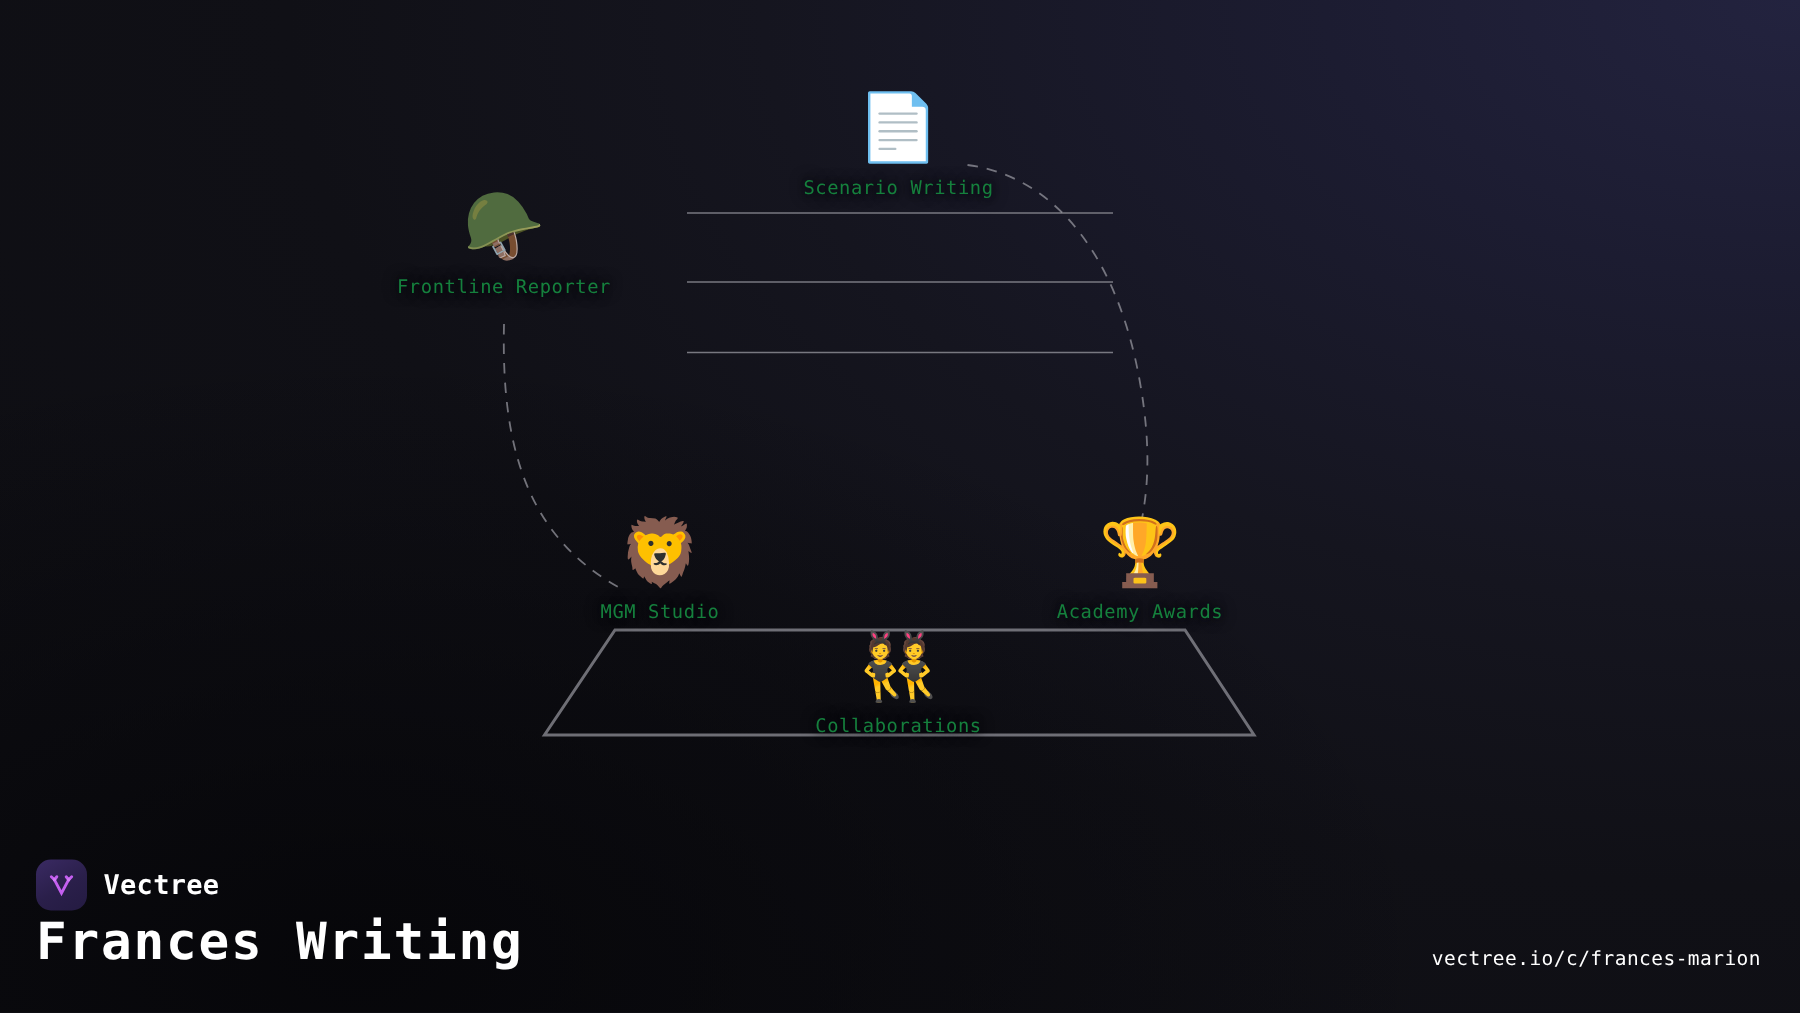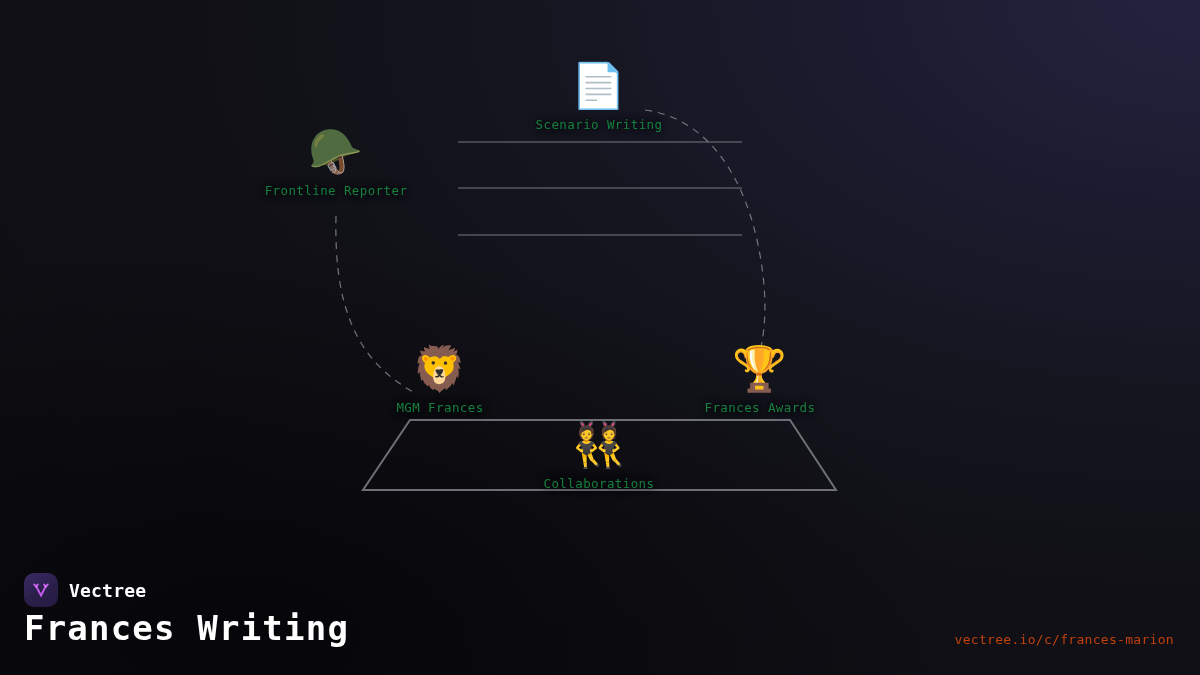--- a/index.html
+++ b/index.html
@@ -102,21 +102,21 @@
     font-size: 34px;
     font-weight: bold;
     color: #ffffff;
     letter-spacing: 1.2px;
   }
   #footer-url {
     position: absolute;
     right: 26px;
     bottom: 28px;
     font-size: 13px;
-    color: #c2410c;
+    color: #ffffff;
     letter-spacing: 0.3px;
   }
 </style>
 </head>
 <body>
 
 <div id="bg-gradient"></div>
 <div id="bg-vignette"></div>
 
 <div id="graph-layer">
@@ -138,26 +138,26 @@
     <div class="node-label">Scenario Writing</div>
   </div>
 
   <div class="node" style="left:336px; top:163px;">
     <div class="node-emoji">🪖</div>
     <div class="node-label">Frontline Reporter</div>
   </div>
 
   <div class="node" style="left:440px; top:380px;">
     <div class="node-emoji">🦁</div>
-    <div class="node-label">MGM Frances</div>
+    <div class="node-label">MGM Studio</div>
   </div>
 
   <div class="node" style="left:760px; top:380px;">
     <div class="node-emoji">🏆</div>
-    <div class="node-label">Frances Awards</div>
+    <div class="node-label">Academy Awards</div>
   </div>
 
   <div class="node" style="left:599px; top:456px;">
     <div class="node-emoji">👯</div>
     <div class="node-label">Collaborations</div>
   </div>
 </div>
 
 <div id="footer">
   <div id="brand-row">

